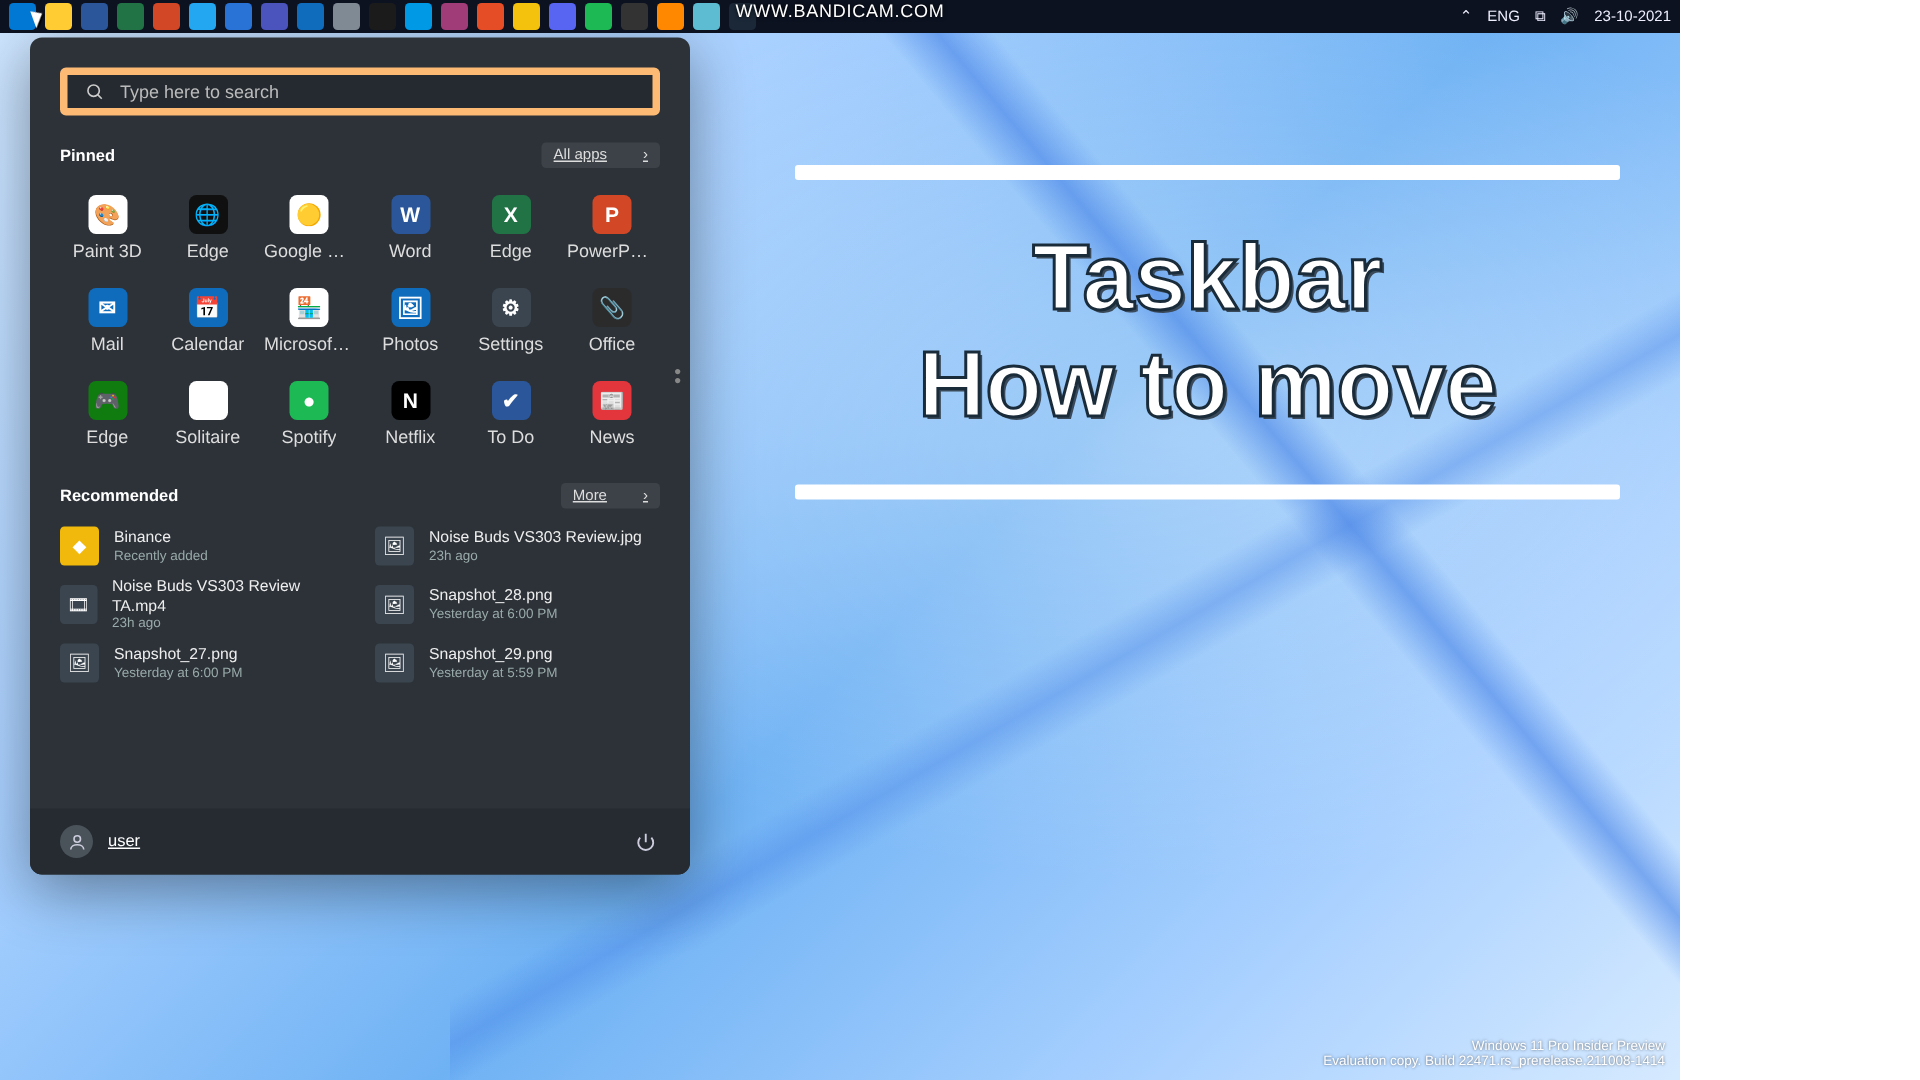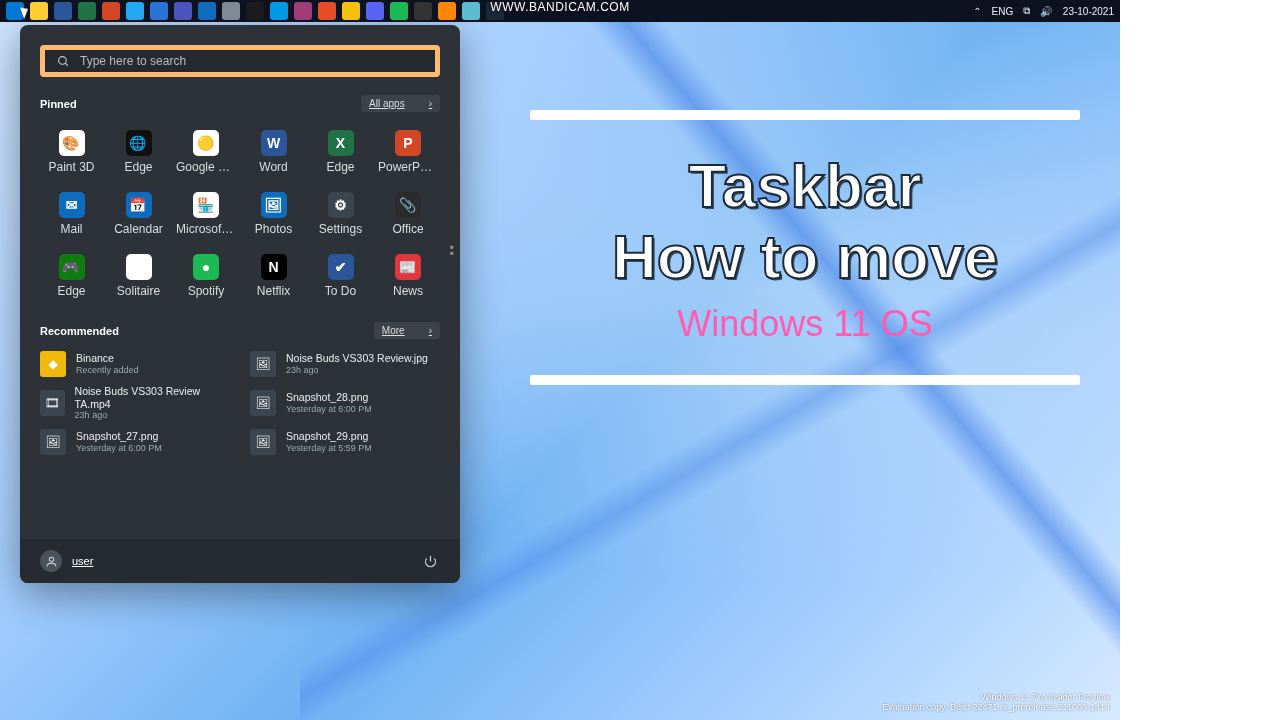--- a/index.html
+++ b/index.html
@@ -327,21 +327,20 @@
           </svg>
       </div>
     </div>
   </div>
 
   <div class="overlay">
     <div class="bar"></div>
     <div class="title-lines">
       <div class="big">Taskbar</div>
       <div class="big">How to move</div>
-      <div class="sub">Windows 11 OS</div>
     </div>
     <div class="bar bottom"></div>
   </div>
 
   <div class="buildtxt">
     <div>Windows 11 Pro Insider Preview</div>
     <div>Evaluation copy. Build 22471.rs_prerelease.211008-1414</div>
   </div>
 
 </div>

